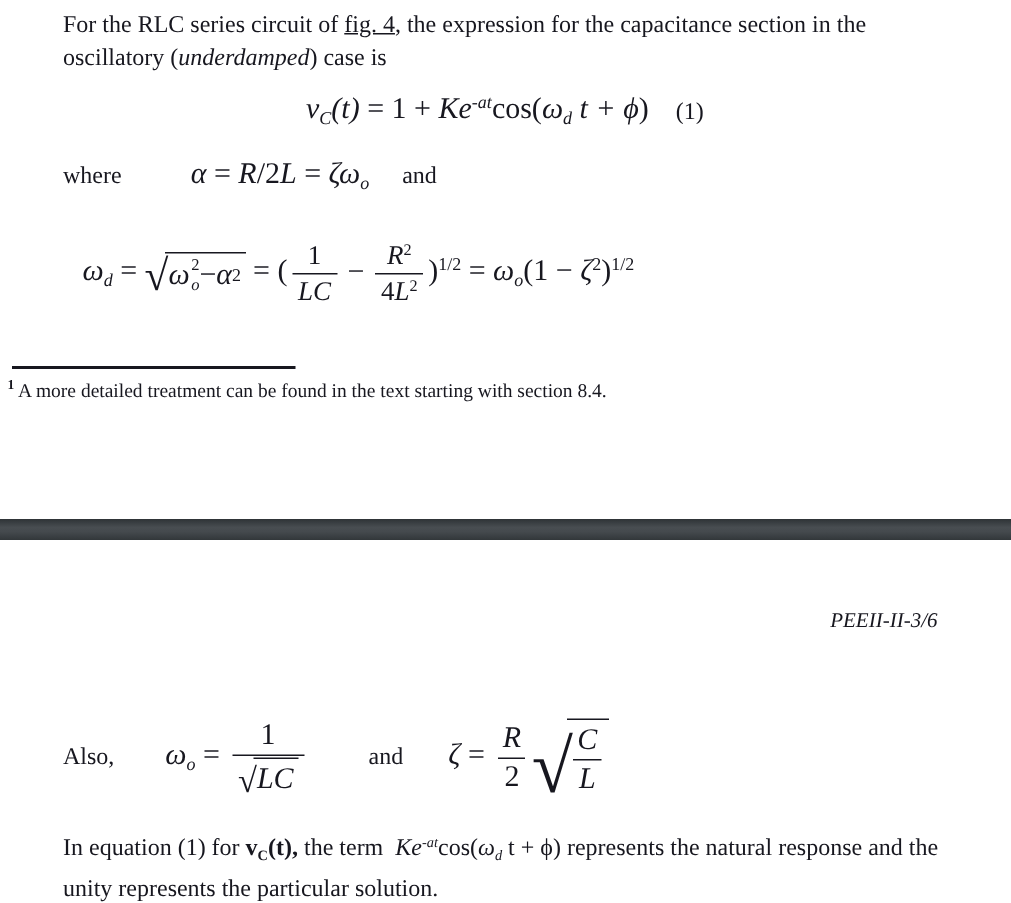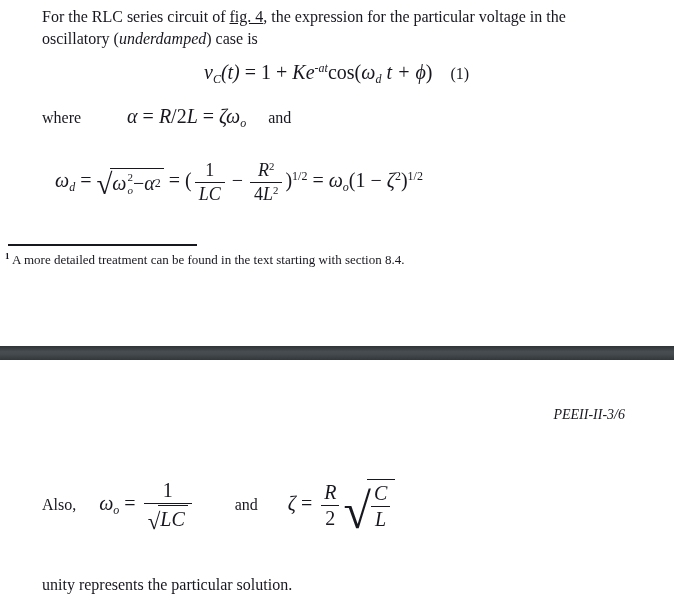--- a/index.html
+++ b/index.html
@@ -41,21 +41,21 @@
     background:linear-gradient(180deg,#2e3336 0%,#484d51 40%,#454a4e 60%,#32373a 100%);}
   .page-label{font-size:14px;font-weight:normal;font-style:italic;}
   .row-center{display:flex;align-items:center;}
 </style>
 </head>
 <body>
 
 <div>
 
   <div class="abs para" style="left:42px;top:6px;width:626px;">
-    <span class="nowrap"><span>For the RLC series circuit of </span><span class="fig-ref">fig. 4</span><span>, the expression for the particular voltage in the</span></span><br>
+    <span class="nowrap"><span>For the RLC series circuit of </span><span class="fig-ref">fig. 4</span><span>, the expression for the capacitance section in the</span></span><br>
     <span class="nowrap"><span>oscillatory (</span><i>underdamped</i><span>) case is</span></span>
   </div>
 
   <div class="abs eq eq-20" style="left:204px;top:61px;">
     <span>v</span><span class="sb">C</span><span>(t)</span><span class="rm"> = 1 + </span><span>Ke</span><span class="sp">-at</span><span class="rm">cos(</span><span>ω</span><span class="sb">d</span><span> t + </span><span>ϕ</span><span class="rm">)</span><span class="rm label-16" style="margin-left:18px;">(1)</span>
   </div>
 
   <div class="abs" style="left:42px;top:105px;white-space:nowrap;">
     <span class="para">where</span><span class="eq eq-20" style="margin-left:46px;"><span>α</span><span class="rm"> = </span><span>R</span><span class="rm">/2</span><span>L</span><span class="rm"> = </span><span>ζ</span><span>ω</span><span class="sb">o</span></span><span class="para" style="margin-left:22px;">and</span>
   </div>
@@ -91,21 +91,21 @@
 
 <div class="abs divider"></div>
 
 <div>
 
   <div class="abs page-label" style="top:407px;right:49px;">PEEII-II-3/6</div>
 
   <div class="abs row-center" style="left:42px;top:472px;height:66px;">
     <span class="para">Also,</span>
 
-    <span class="eq eq-20" style="margin-left:23px;"><span>ω</span><span class="sb">o</span><span class="rm"> = </span><span class="frac">
+    <span class="eq eq-20" style="margin-left:34px;"><span>ω</span><span class="sb">o</span><span class="rm"> = </span><span class="frac">
           <span class="num rm">1</span>
           <span class="den"><span class="sqrt sqrt-sm">
               <span class="sign">√</span>
               <span class="body">LC</span>
             </span></span>
         </span></span>
 
     <span class="para" style="margin-left:40px;">and</span>
 
     <span class="eq eq-20" style="margin-left:30px;"><span>ζ</span><span class="rm"> = </span><span class="frac">
@@ -116,16 +116,16 @@
           <span class="body">
             <span class="frac" style="margin:0 1px;">
               <span class="num">C</span>
               <span class="den">L</span>
             </span>
           </span>
         </span></span>
   </div>
 
   <div class="abs para" style="left:42px;top:552px;width:626px;">
-    <br>
+    <span class="nowrap"><span>In equation (1) for </span><span class="bf">v</span><span class="bf sb">C</span><span class="bf">(t),</span><span> the term &nbsp;</span><i>Ke</i><span class="sp" style="font-style:italic;">-at</span><span>cos(</span><i>ω</i><span class="sb" style="font-style:italic;">d</span><span> t + ϕ) represents the natural response and the</span></span><br>
     <span class="nowrap">unity represents the particular solution.</span>
   </div>
 </div>
 
 </body></html>

